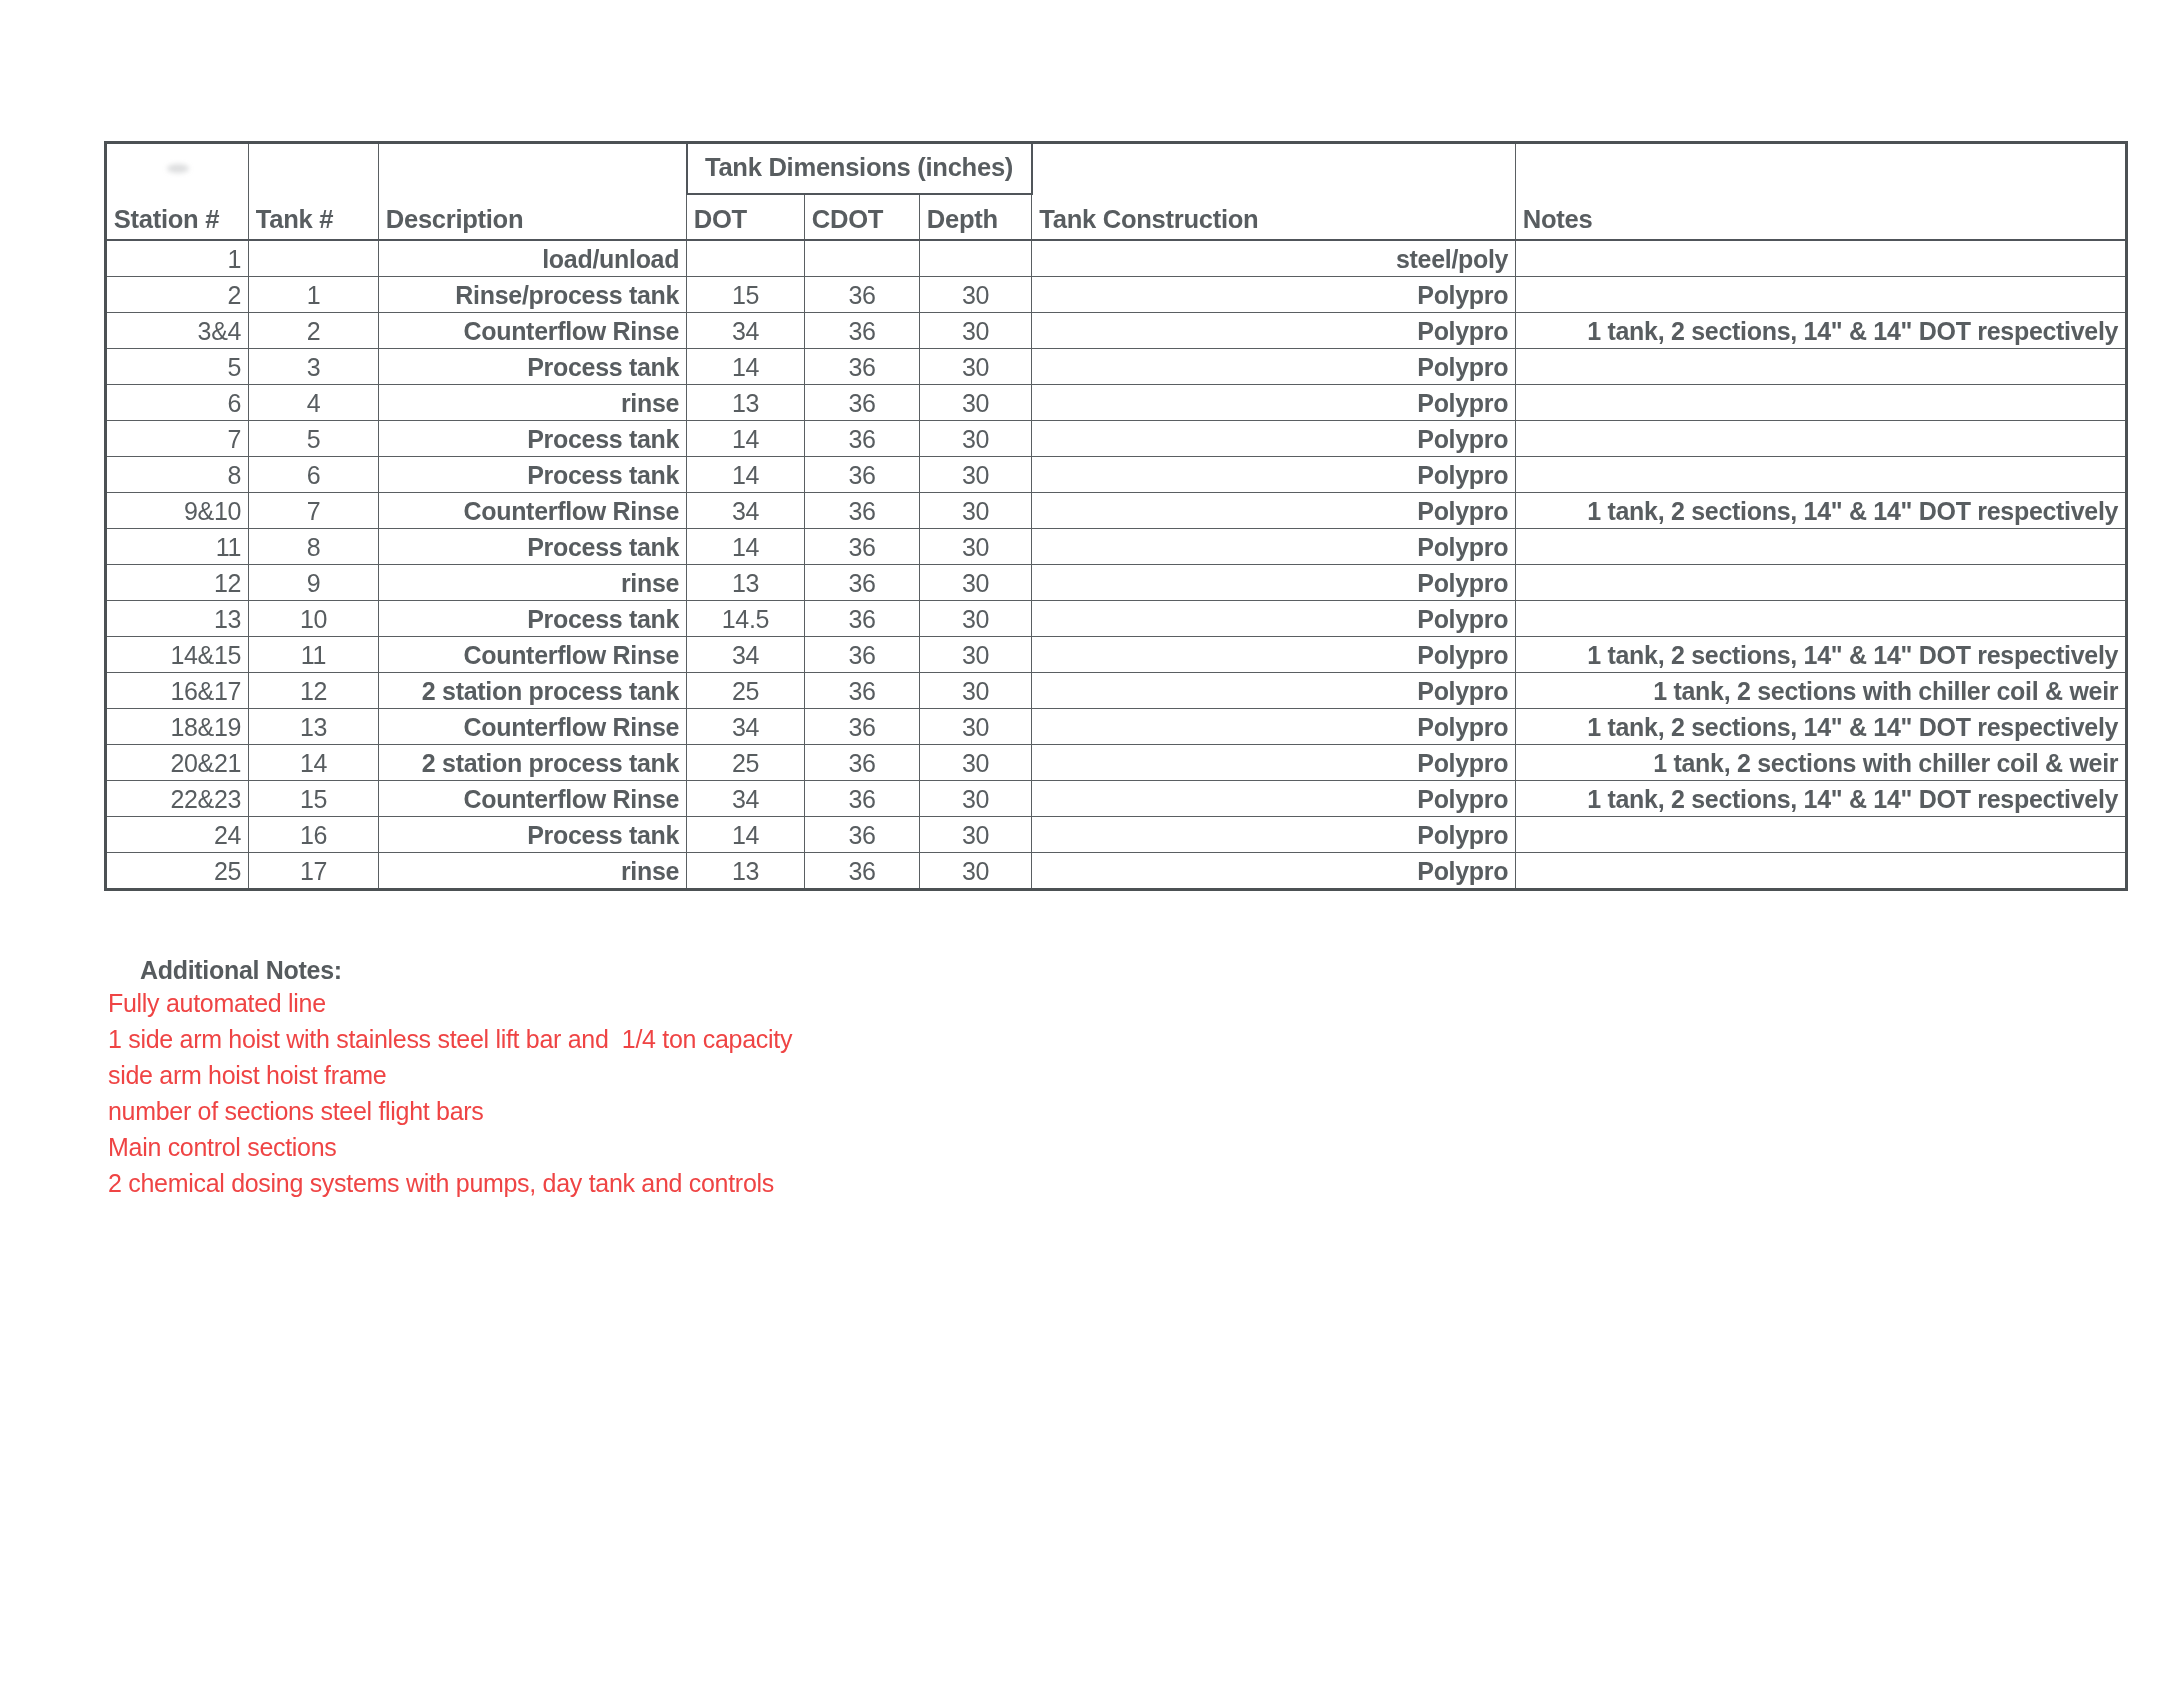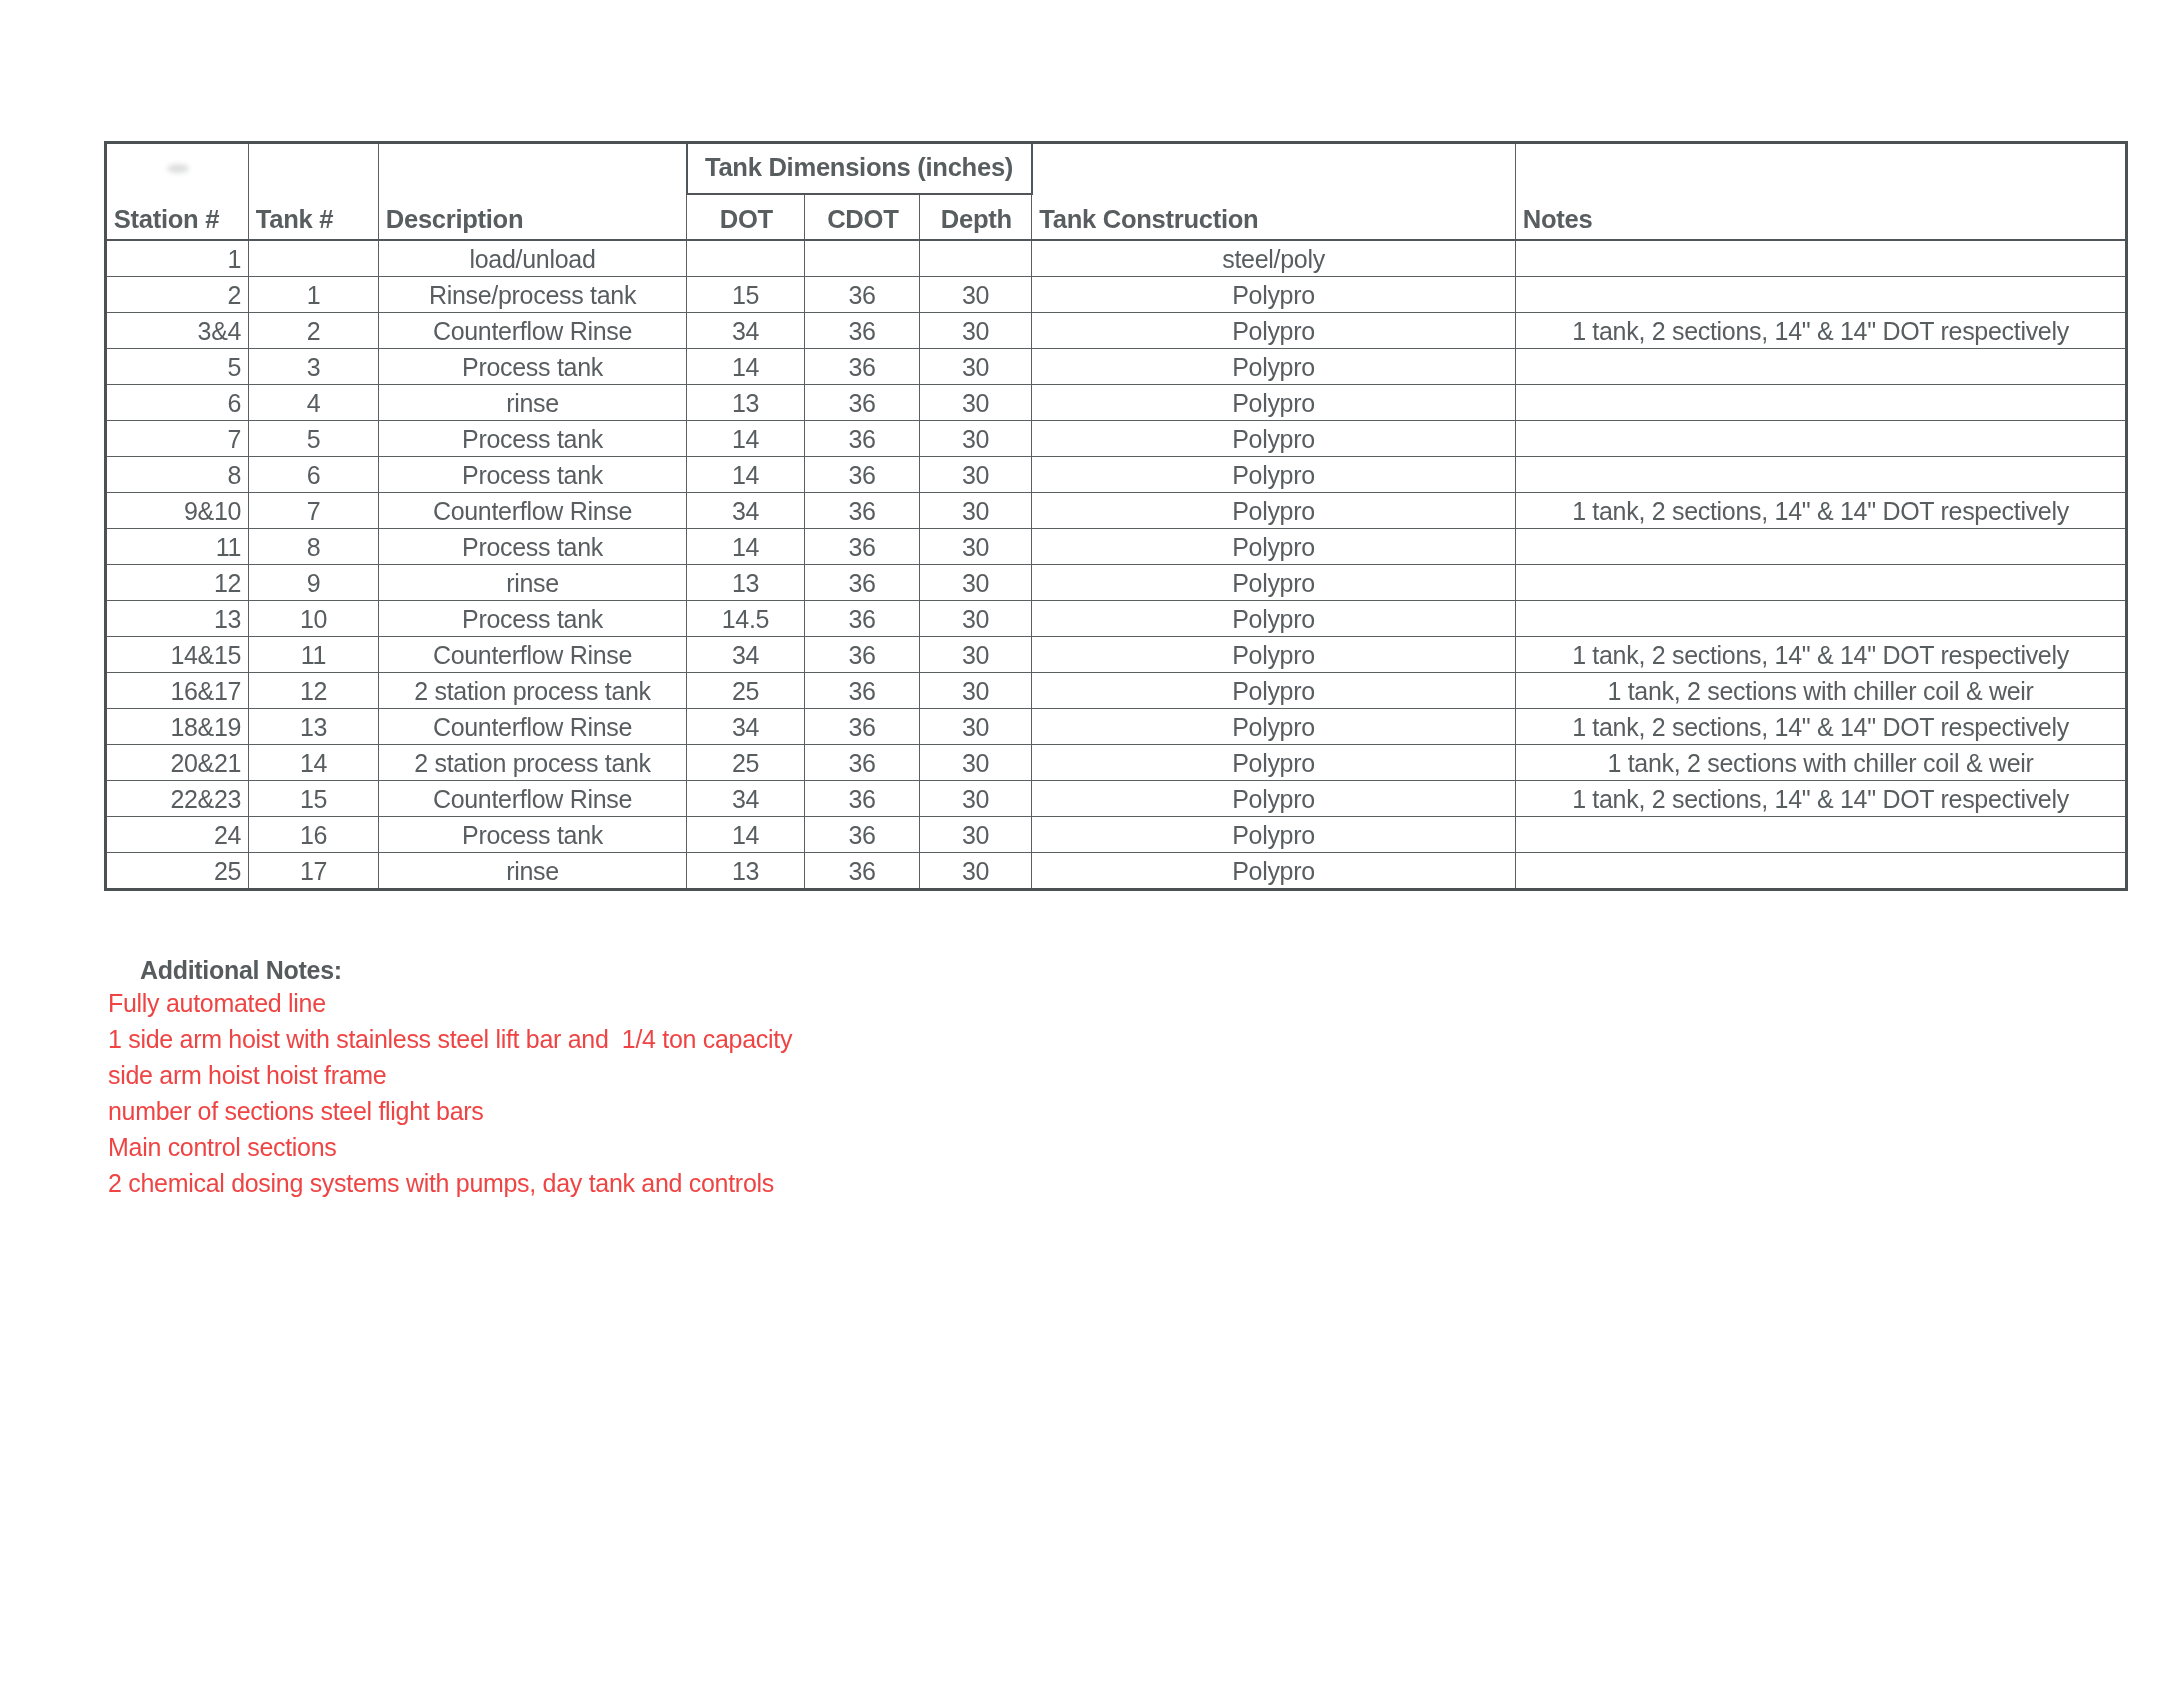--- a/index.html
+++ b/index.html
@@ -44,30 +44,30 @@
     padding: 0 5.1px 6.8px 6.8px;
     border-bottom: 2.6px solid #50555a;
   }
   th.dims-box {
     text-align: center;
     vertical-align: middle;
     padding: 3.4px 0 5.1px 0;
     height: 41px;
     border: 2.6px solid #50555a;
   }
-  .hdr-row2 th { height: 37px; text-align: center; }
+  .hdr-row2 th { height: 37px; }
 
   .sheet-table td {
     height: 35px;
     vertical-align: middle;
     padding: 0 6.8px;
   }
   td.al-right  { text-align: right; }
   td.al-center { text-align: center; }
-  td.al-left   { text-align: center; }
+  td.al-left   { text-align: right; font-weight: bold; }
 
   
   .notes-block {
     position: absolute;
     left: 108px;
     top: 956px;
     letter-spacing: -0.3px;
   }
   .notes-title {
     font-weight: bold;

